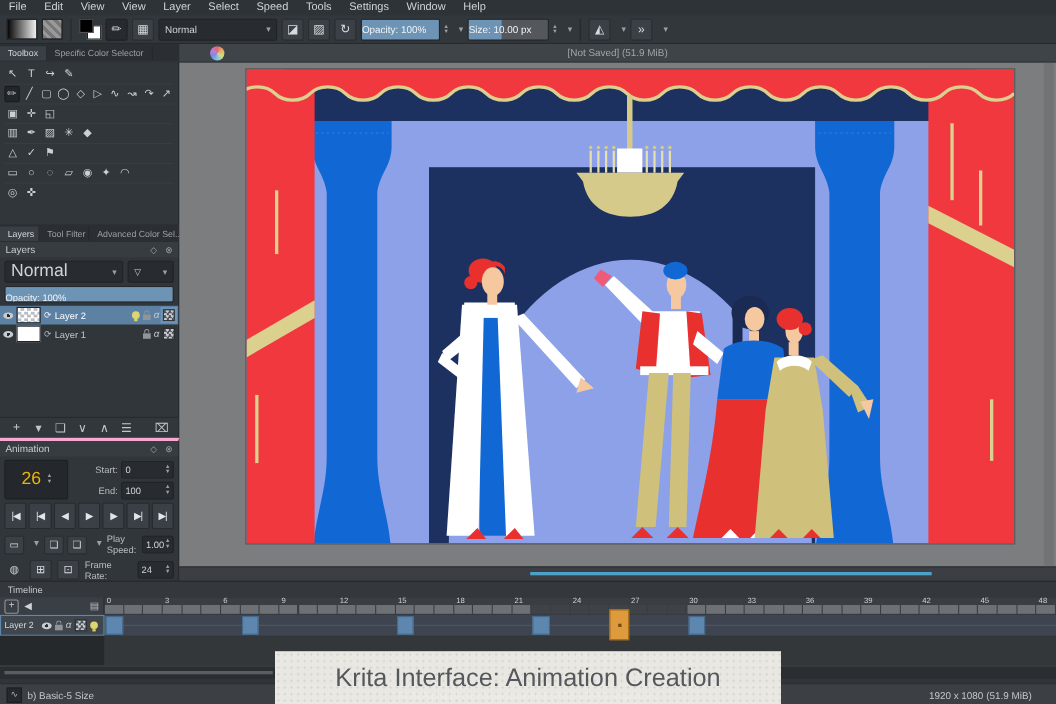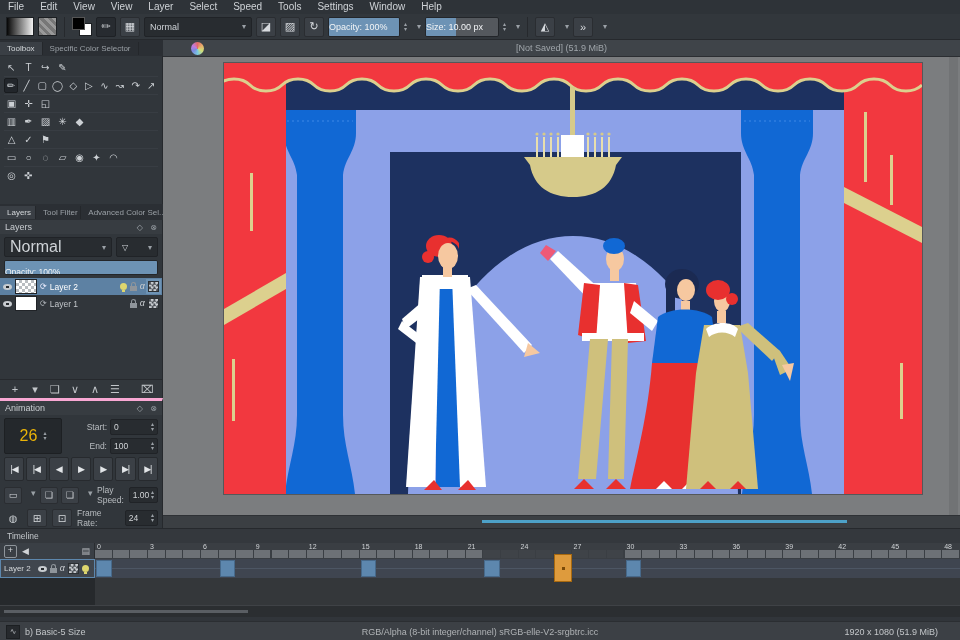--- a/index.html
+++ b/index.html
@@ -602,14 +602,17 @@
     </div>
   </div>
 
   <div class="abs statusbar">
     <span style="width:12px;height:12px;margin:0 5px 0 6px;background:#26292d;border:1px solid #1c1f22;display:inline-flex;align-items:center;justify-content:center;font-size:8px;color:#b9bdc1;">∿</span>
     <span>b) Basic-5 Size</span>
     <span class="abs" style="left:0;right:0;text-align:center;color:#b0b3b6;">RGB/Alpha (8-bit integer/channel)  sRGB-elle-V2-srgbtrc.icc</span>
     <span class="abs" style="right:22px;">1920 x 1080 (51.9 MiB)</span>
   </div>
 
+  <div class="abs caption">
+    <span>Krita Interface: Animation Creation</span>
+  </div>
 
 </div>
 
 </body></html>

